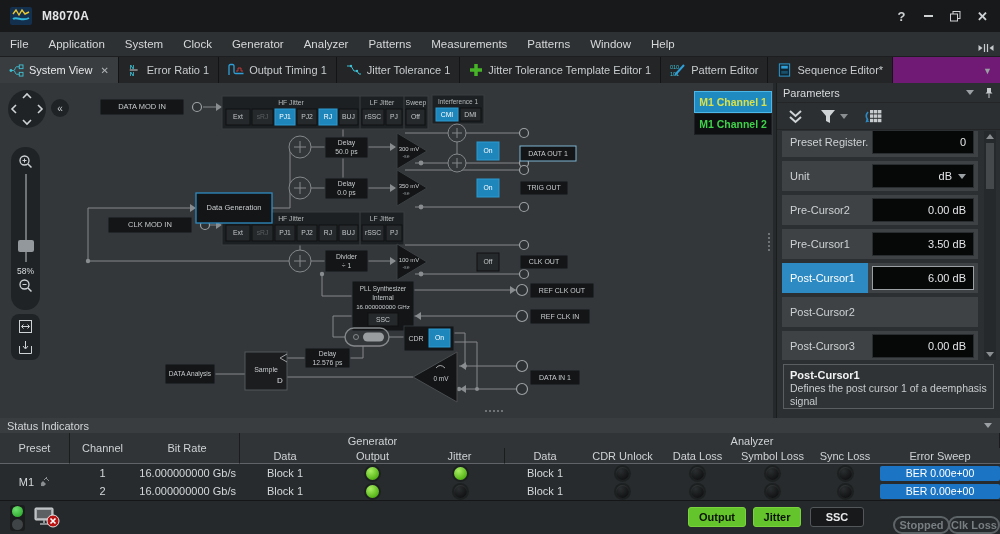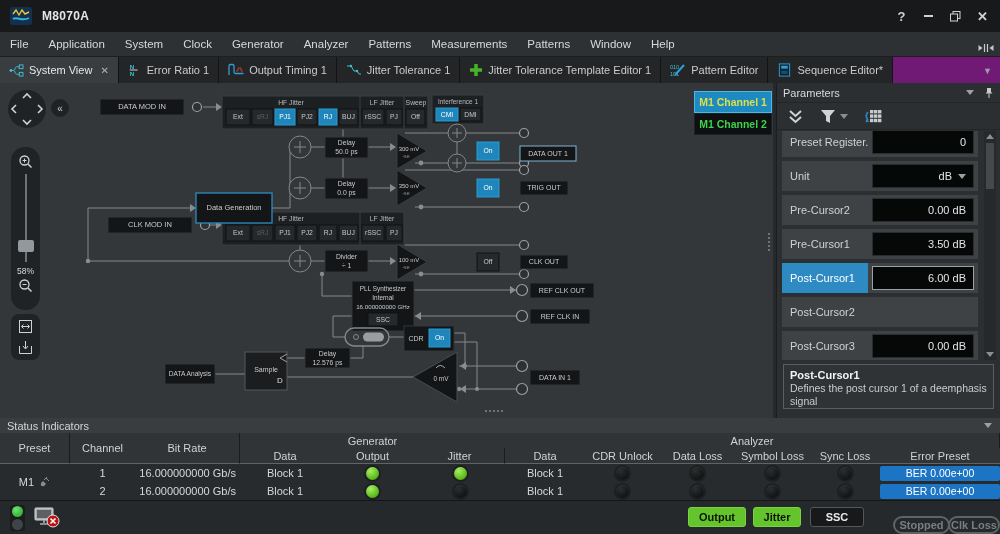--- a/index.html
+++ b/index.html
@@ -679,21 +679,21 @@
     <div class="th" style="grid-column:4/7;grid-row:1">Generator</div>
     <div class="th gsep" style="grid-column:7/13;grid-row:1">Analyzer</div>
     <div class="th bb" style="grid-column:4;grid-row:2">Data</div>
     <div class="th bb" style="grid-column:5;grid-row:2">Output</div>
     <div class="th bb gsep" style="grid-column:6;grid-row:2">Jitter</div>
     <div class="th bb" style="grid-column:7;grid-row:2">Data</div>
     <div class="th bb" style="grid-column:8;grid-row:2">CDR Unlock</div>
     <div class="th bb" style="grid-column:9;grid-row:2">Data Loss</div>
     <div class="th bb" style="grid-column:10;grid-row:2">Symbol Loss</div>
     <div class="th bb" style="grid-column:11;grid-row:2">Sync Loss</div>
-    <div class="th bb" style="grid-column:12;grid-row:2">Error Preset</div>
+    <div class="th bb" style="grid-column:12;grid-row:2">Error Sweep</div>
 
     <div class="td" style="grid-column:1;grid-row:3/5;gap:5px">
       <span>M1</span>
       <svg width="12" height="12" viewBox="0 0 12 12">
         <path d="M2,10 L5,7 M5,4 L8,1 M7,2 L10,5" stroke="#8a8e91" fill="none"></path>
         <path d="M4,5 L7,8 L5.5,9.5 Q4,11 2.5,9.5 Q1,8 2.5,6.5 Z" fill="#8a8e91"></path>
       </svg>
     </div>
 
     <div class="td" style="grid-column:2;grid-row:3">1</div>

